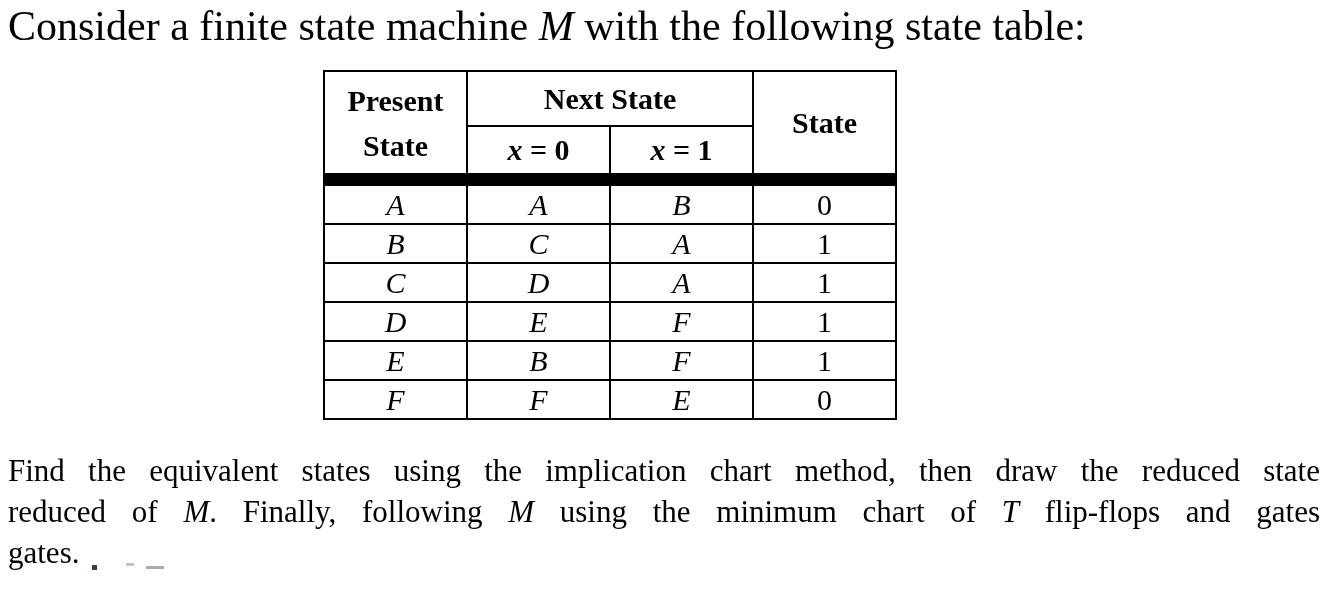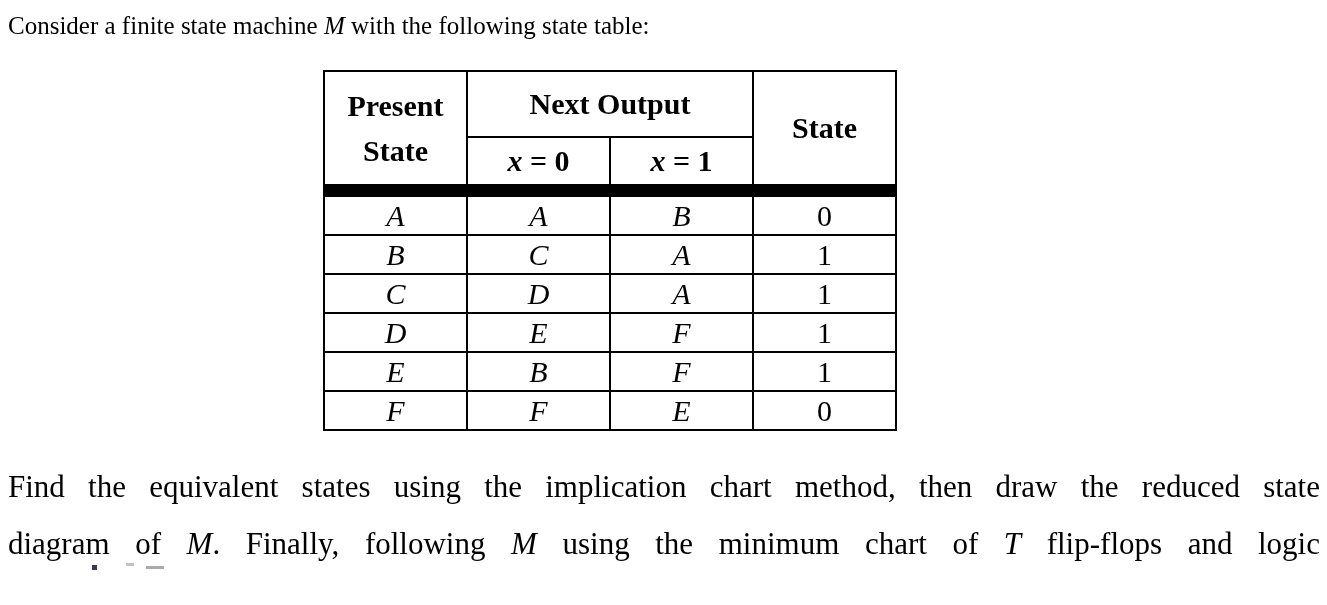--- a/index.html
+++ b/index.html
@@ -15,21 +15,21 @@
     overflow: hidden;
     font-family: "Liberation Serif", "DejaVu Serif", serif;
     color: #000000;
   }
 
   
   .intro {
     position: absolute;
     left: 8px;
     top: 8px;
-    font-size: 25px;
+    font-size: 42px;
     line-height: 36px;
     white-space: nowrap;
   }
   .it { font-style: italic; }
 
   
   table.state-table {
     position: absolute;
     left: 323px;
     top: 70px;
@@ -39,21 +39,21 @@
   }
   .state-table th,
   .state-table td {
     border: 2px solid #000;
     text-align: center;
     vertical-align: middle;
     padding: 0;
     font-size: 30px;
     overflow: hidden;
   }
-  .state-table thead tr.hrow1 { height: 66px; }
+  .state-table thead tr.hrow1 { height: 55px; }
   .state-table thead tr.hrow2 { height: 48px; }
   .state-table th {
     font-weight: bold;
     font-family: "Liberation Serif", "DejaVu Serif", serif;
   }
   .th-present {
     line-height: 45px;
   }
   .xvar {
     font-style: italic;
@@ -79,21 +79,21 @@
 
   
   .task {
     position: absolute;
     left: 8px;
     top: 450px;
     width: 1312px;
     font-size: 31px;
     line-height: 41px;
   }
-  .tline { white-space: normal; margin-top: 16px; }
+  .tline { white-space: normal; }
   .tline.j {
     text-align: justify;
     text-align-last: justify;
   }
 
   
   .artifact-dot {
     position: absolute;
     left: 92px;
     top: 565px;
@@ -127,21 +127,21 @@
 <div id="page">
 
   <div class="intro">
     <span>Consider a finite state machine </span><span class="it">M</span><span> with the following state table:</span>
   </div>
 
   <table class="state-table">
     <thead>
       <tr class="hrow1">
         <th rowspan="2" class="th-present">Present State</th>
-        <th colspan="2">Next Output</th>
+        <th colspan="2">Next State</th>
         <th rowspan="2">State</th>
       </tr>
       <tr class="hrow2">
         <th><span class="xvar">x</span><span> = 0</span></th>
         <th><span class="xvar">x</span><span> = 1</span></th>
       </tr>
     </thead>
     <tbody>
       <tr class="sep-row">
           <td colspan="4"></td>
@@ -184,21 +184,24 @@
         <td class="cell-num">0</td>
       </tr>
     </tbody>
   </table>
 
   <div class="task">
     <div class="tline j">
       <span>Find the equivalent states using the implication chart method, then draw the reduced state</span>
     </div>
     <div class="tline j">
-      <span>diagram of </span><span class="it">M</span><span>. Finally, following </span><span class="it">M</span><span> using the minimum chart of </span><span class="it">T</span><span> flip-flops and logic</span>
+      <span>reduced of </span><span class="it">M</span><span>. Finally, following </span><span class="it">M</span><span> using the minimum chart of </span><span class="it">T</span><span> flip-flops and gates</span>
+    </div>
+    <div class="tline">
+      <span>gates.</span>
     </div>
   </div>
 
   <span class="artifact-dot"></span>
   <span class="artifact-smudge1"></span>
   <span class="artifact-smudge2"></span>
 
 </div>
 
 </body></html>

